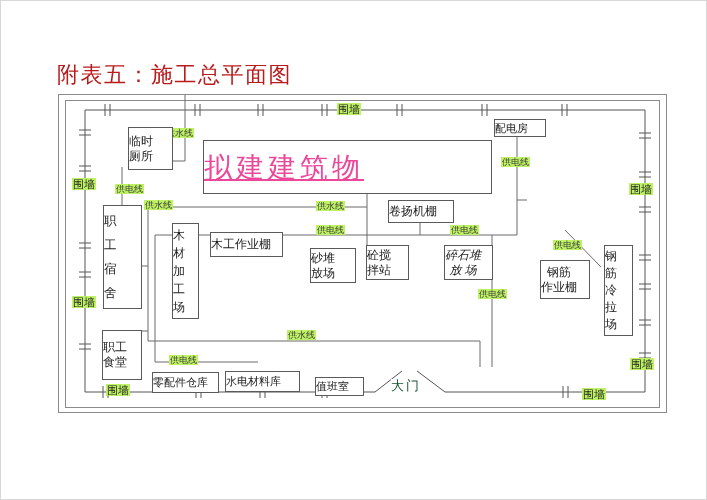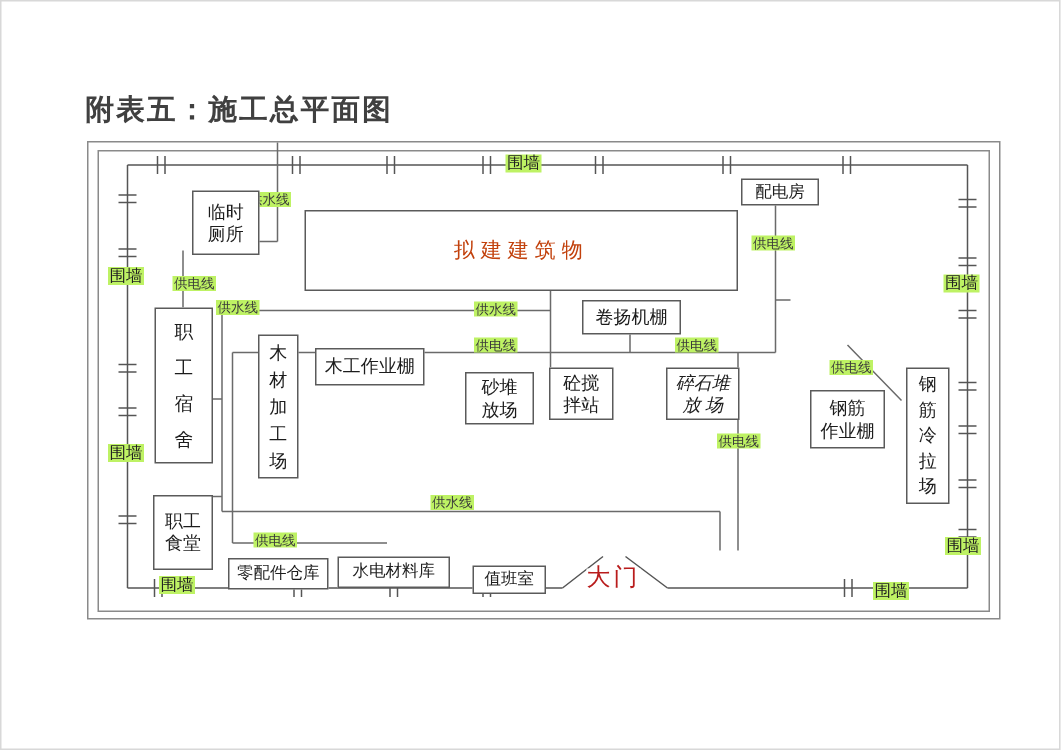--- a/index.html
+++ b/index.html
@@ -1,38 +1,38 @@
 <!DOCTYPE html>
 <html><head>
 <meta charset="utf-8">
 <style>
   html,body{margin:0;padding:0;}
   body{background:#e9e9e9;font-family:"Liberation Serif","DejaVu Serif",serif;}
   .page{position:relative;width:707px;height:500px;background:#ffffff;overflow:hidden;
         box-shadow:0 0 0 1px #d8d8d8 inset;}
-  .title{position:absolute;left:57px;top:60px;font-size:19px;color:#404040;
-         letter-spacing:1.5px;white-space:nowrap;font-weight:bold;}
+  .title{position:absolute;left:57px;top:60px;font-size:22px;color:#b91c1c;
+         letter-spacing:1.5px;white-space:nowrap;}
   .frame{position:absolute;border:1px solid #8a8a8a;background:transparent;}
   .frame.outer{left:58px;top:94px;width:607px;height:317px;}
   .frame.inner{left:65px;top:100px;width:593px;height:306px;}
   svg.net{position:absolute;left:0;top:0;}
   .box{position:absolute;background:#fff;border:1px solid #5a5a5a;color:#1c1c1c;
-       display:flex;align-items:center;justify-content:center;text-align:center;
+       display:flex;align-items:center;justify-content:flex-start;text-align:center;
        font-size:12px;line-height:15px;z-index:3;}
   .box span{white-space:pre-line;display:block;}
-  .box.big{font-size:14px;letter-spacing:4px;color:#c2410c;}
+  .box.big{font-size:28px;letter-spacing:4px;color:#ec4899;text-decoration:underline;}
   .box.v4 span{line-height:24px;font-size:12.5px;}
   .box.v5 span{line-height:18px;}
   .box.v5c span{line-height:17px;}
   .box.small{font-size:11px;line-height:13px;}
   .tag{position:absolute;background:#bef264;color:#3a3a3a;font-size:9px;line-height:10px;
        padding:0 1px;white-space:nowrap;z-index:2;}
   .fw{position:absolute;background:#bef264;color:#222;font-size:11px;line-height:12px;
       padding:0 1px;white-space:nowrap;z-index:2;}
-  .gate{position:absolute;color:#b91c1c;font-size:16px;line-height:14px;
+  .gate{position:absolute;color:#14532d;font-size:13px;line-height:14px;
         letter-spacing:2px;z-index:3;background:#fff;}
 </style>
 </head>
 <body>
 
 <div class="page">
 
   <div class="title">附表五：施工总平面图</div>
 
   <div class="frame outer"></div>

